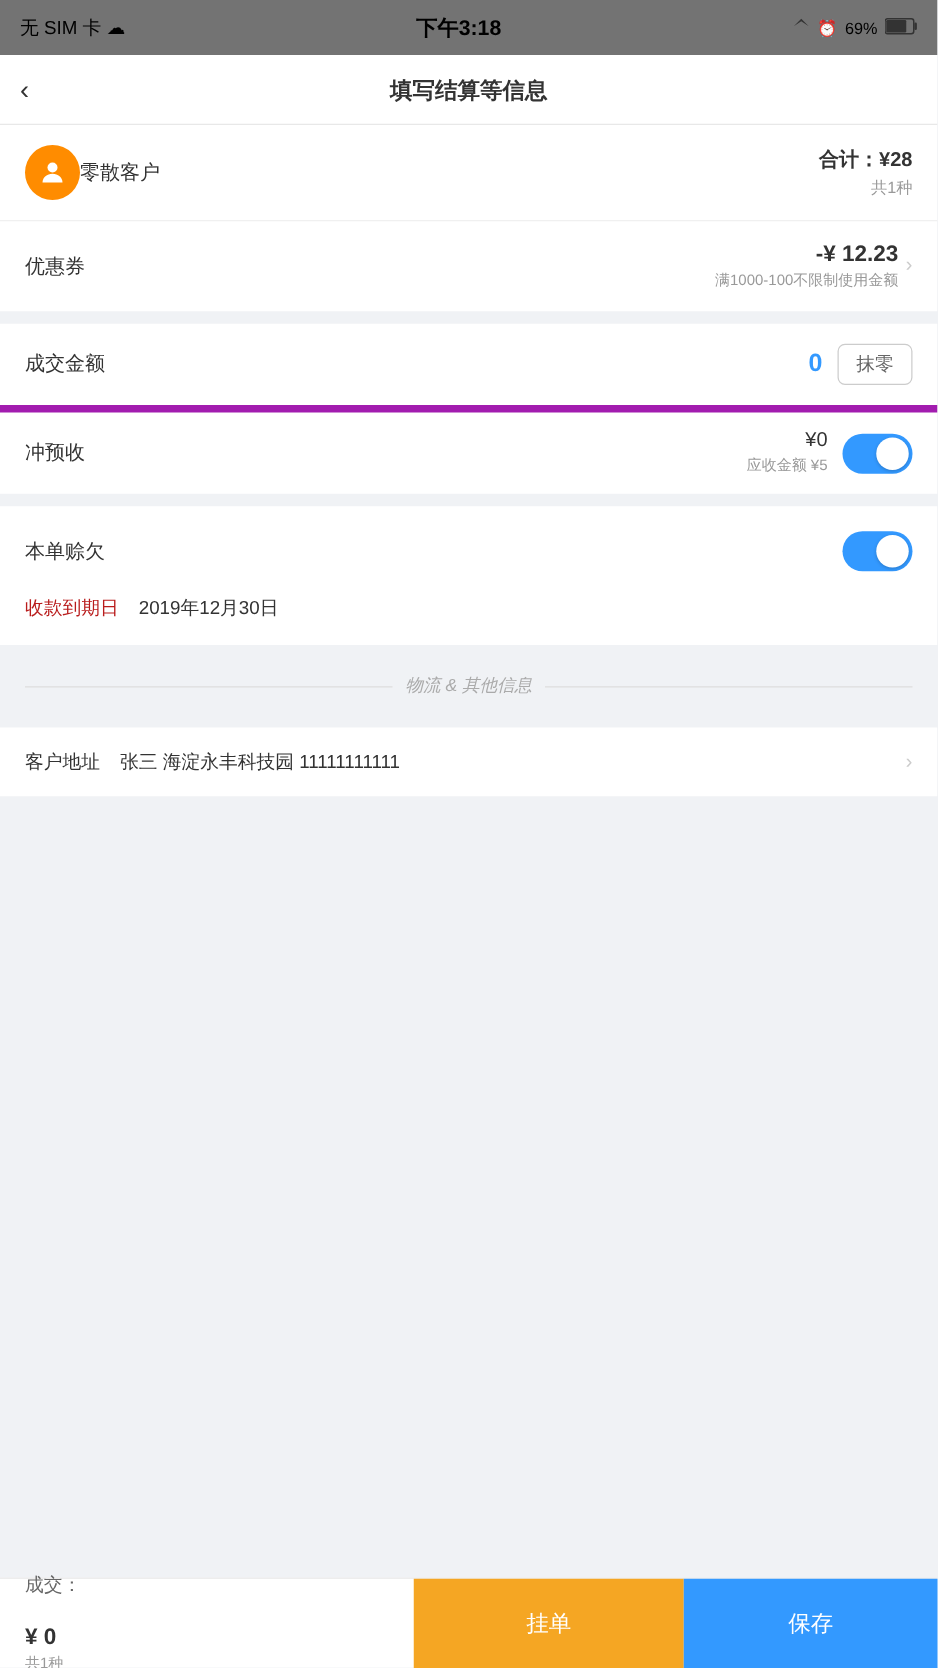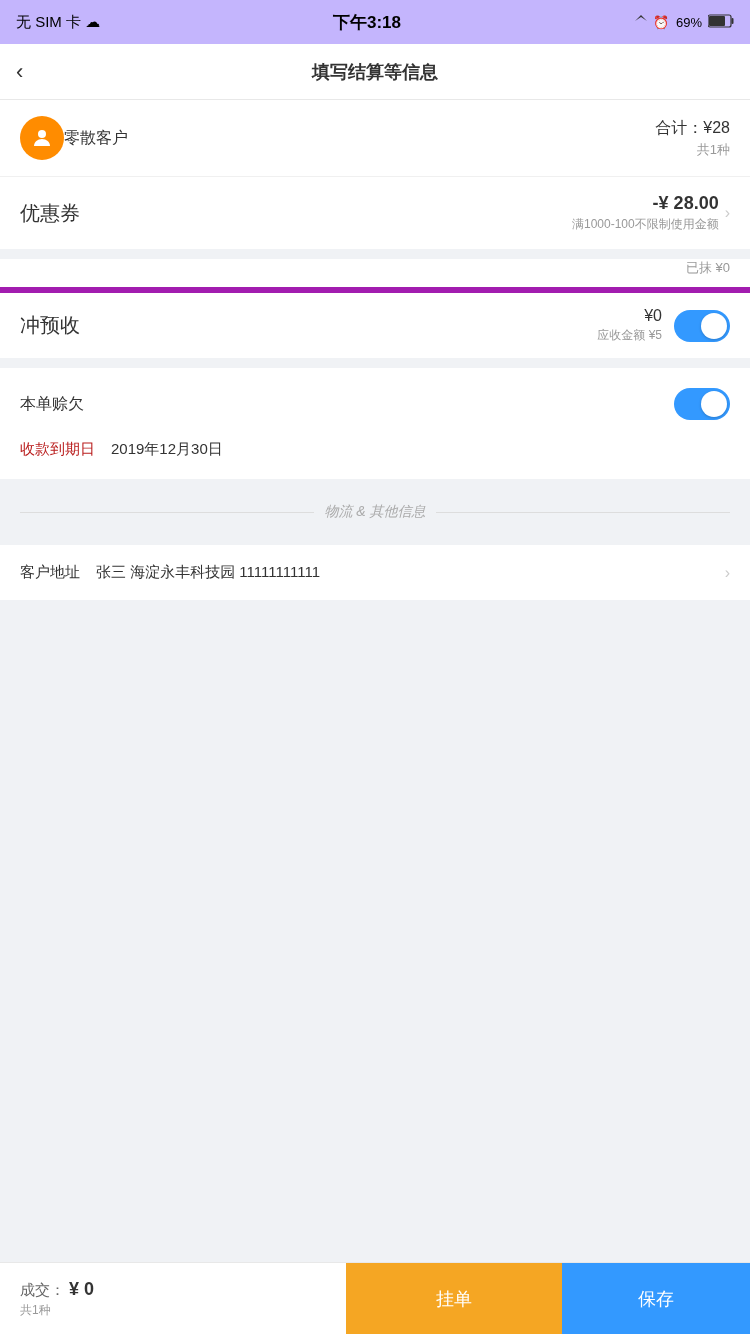--- a/index.html
+++ b/index.html
@@ -8,21 +8,21 @@
       font-family: -apple-system, 'PingFang SC', 'Helvetica Neue', sans-serif;
       background: #f0f2f5;
       width: 750px;
       min-height: 1334px;
       position: relative;
       overflow-x: hidden;
     }
 
     
     .status-bar {
-      background: #c4b5fd;
+      background: #737373;
       height: 44px;
       display: flex;
       align-items: center;
       justify-content: space-between;
       padding: 0 16px;
       font-size: 15px;
       font-weight: 500;
     }
     .status-left { display: flex; align-items: center; gap: 6px; }
     .status-center { font-size: 17px; font-weight: 600; }
@@ -89,38 +89,38 @@
       font-size: 16px;
       color: #333;
       font-weight: 500;
     }
     .customer-right {
       text-align: right;
     }
     .total-amount {
       font-size: 16px;
       color: #333;
-      font-weight: 400;
+      font-weight: 700;
     }
     .total-count {
       font-size: 13px;
       color: #999;
       margin-top: 2px;
     }
 
     
     .coupon-row {
       display: flex;
       align-items: center;
       justify-content: space-between;
       padding: 16px 20px;
       border-top: 1px solid #f0f0f0;
     }
     .row-label {
-      font-size: 20px;
+      font-size: 16px;
       color: #333;
     }
     .coupon-right {
       text-align: right;
       display: flex;
       align-items: center;
       gap: 6px;
     }
     .coupon-discount {
       font-size: 18px;
@@ -318,22 +318,23 @@
       border-top: 1px solid #e8e8e8;
     }
     .bottom-info {
       flex: 1;
       padding: 0 20px;
     }
     .bottom-deal {
       font-size: 15px;
       color: #333;
       display: flex;
-      align-items: flex-end;
-      gap: 4px;
+      align-items: flex-start;
+      gap: 21px;
+      flex-direction: column;
     }
     .bottom-deal-label {
       color: #666;
     }
     .bottom-deal-amount {
       font-size: 18px;
       color: #333;
       font-weight: 600;
     }
     .bottom-count {
@@ -347,21 +348,21 @@
       background: #f5a623;
       display: flex;
       align-items: center;
       justify-content: center;
       font-size: 18px;
       color: white;
       font-weight: 500;
       cursor: pointer;
     }
     .btn-save {
-      width: 188px;
+      width: 203px;
       height: 72px;
       background: #3399ff;
       display: flex;
       align-items: center;
       justify-content: center;
       font-size: 18px;
       color: white;
       font-weight: 500;
       cursor: pointer;
     }
@@ -413,30 +414,36 @@
       <div class="customer-right">
         <div class="total-amount">合计：¥28</div>
         <div class="total-count">共1种</div>
       </div>
     </div>
 
     <div class="coupon-row">
       <span class="row-label">优惠券</span>
       <div class="coupon-right">
         <div>
-          <div class="coupon-discount">-¥ 28.00</div>
+          <div class="coupon-discount">-¥ 12.23</div>
           <div class="coupon-desc">满1000-100不限制使用金额</div>
         </div>
         <span class="chevron-right">›</span>
       </div>
     </div>
   </div>
 
   <div class="amount-section">
-    <div class="deal-sub">已抹  ¥0</div>
+    <div class="deal-row">
+      <span class="row-label">成交金额</span>
+      <div class="deal-right">
+        <span class="deal-amount-value">0</span>
+        <button class="round-off-btn">抹零</button>
+      </div>
+    </div>
 
     <div class="prepay-row">
       <span class="row-label">冲预收</span>
       <div class="prepay-right">
         <div class="prepay-values">
           <div class="prepay-amount">¥0</div>
           <div class="prepay-receivable">应收金额 ¥5</div>
         </div>
         <div class="toggle"></div>
       </div>

